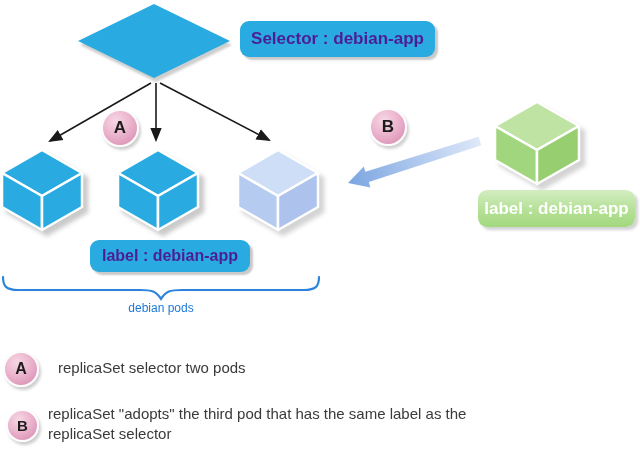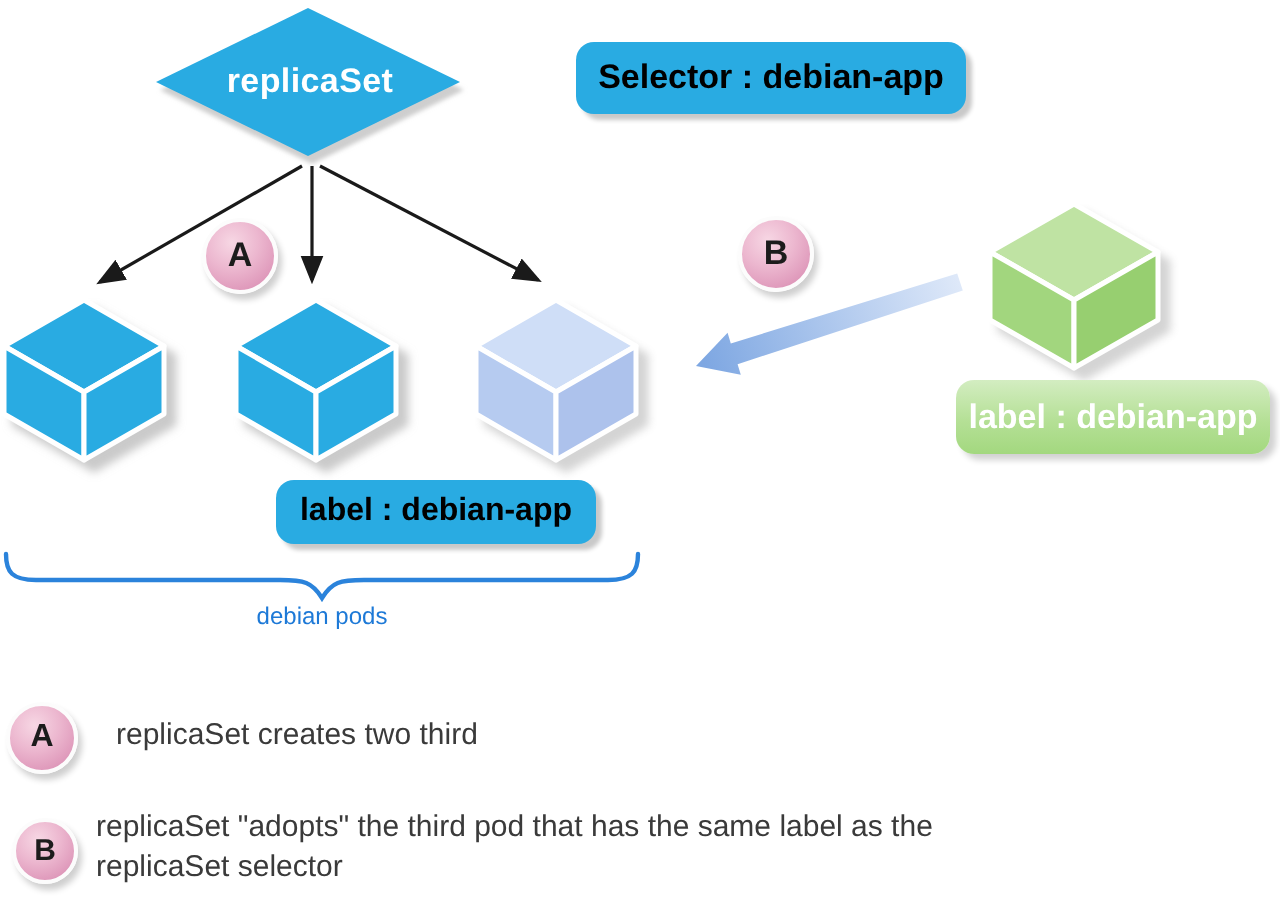--- a/index.html
+++ b/index.html
@@ -8,22 +8,22 @@
     font-family:"Liberation Sans", sans-serif;
   }
   .svg-layer{position:absolute;left:0;top:0;width:640px;height:451px;}
   .abs{position:absolute;}
 
   .diamond-label{
     left:78px;top:31px;width:154px;text-align:center;
     color:#ffffff;font-weight:bold;font-size:17px;letter-spacing:.2px;
   }
   .badge-blue{
-    background:#29abe2;color:#000000;font-weight:bold;text-align:center;
-    border-radius:9px;box-shadow:3px 3px 2px #c9c9c9;margin-left:48px;
+    background:#29abe2;color:#4c1d95;font-weight:bold;text-align:center;
+    border-radius:9px;box-shadow:3px 3px 2px #c9c9c9;
   }
   .selector-badge{left:240px;top:21px;width:195px;height:36px;line-height:36px;font-size:17px;}
   .pods-label-badge{left:90px;top:240px;width:160px;height:32px;line-height:32px;font-size:16px;}
   .green-badge{
     left:478px;top:190px;width:157px;height:37px;line-height:37px;
     background:linear-gradient(180deg,#d3edc1 0%,#b5e096 55%,#a3d87f 100%);
     color:#ffffff;font-weight:bold;font-size:17px;text-align:center;
     border-radius:9px;box-shadow:3px 3px 3px #d2d2d2;
   }
   .marker-circle{
@@ -98,35 +98,34 @@
 
     <g>
       <polygon points="478.6,136.7 365.4,171.7 363.8,166.4 348,183 370.4,187.4 368.8,182.1 481.4,145.3" fill="url(#adoptGrad)"></polygon>
     </g>
 
     <g>
       <path d="M 3 277 C 3 286 6 290 18 290 L 140 290 C 152 290 156 291 161 299 C 166 291 170 290 182 290 L 304 290 C 316 290 319 286 319 277" fill="none" stroke="#2b83db" stroke-width="2.2" stroke-linecap="round"></path>
     </g>
   </svg>
 
-  <div class="abs diamond-label">replicaSet</div>
 
   <div class="abs badge-blue selector-badge">Selector : debian-app</div>
 
   <div class="abs marker-circle marker-a">A</div>
   <div class="abs marker-circle marker-b">B</div>
 
   <div class="abs badge-blue pods-label-badge">label : debian-app</div>
 
   <div class="abs green-badge">label : debian-app</div>
 
   <div class="abs brace-caption">debian pods</div>
 
   <div class="abs marker-circle legend-circle-a">A</div>
-  <div class="abs legend-text legend-text-a">replicaSet creates two third</div>
+  <div class="abs legend-text legend-text-a">replicaSet selector two pods</div>
 
   <div class="abs marker-circle legend-circle-b">B</div>
   <div class="abs legend-text legend-text-b">
     <div>replicaSet "adopts" the third pod that has the same label as the</div>
     <div>replicaSet selector</div>
   </div>
 
 </div>
 
 </body></html>

